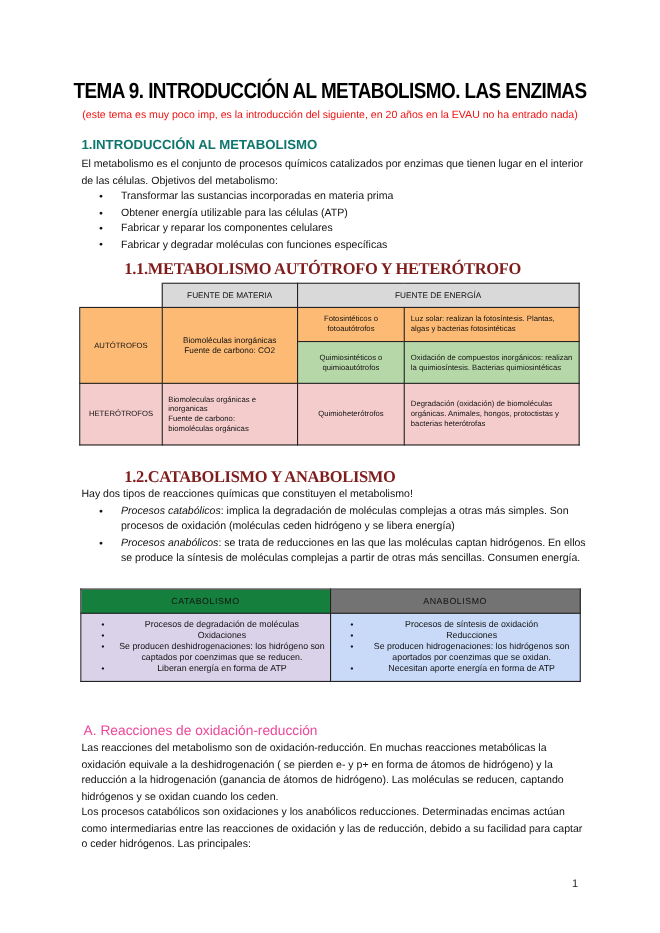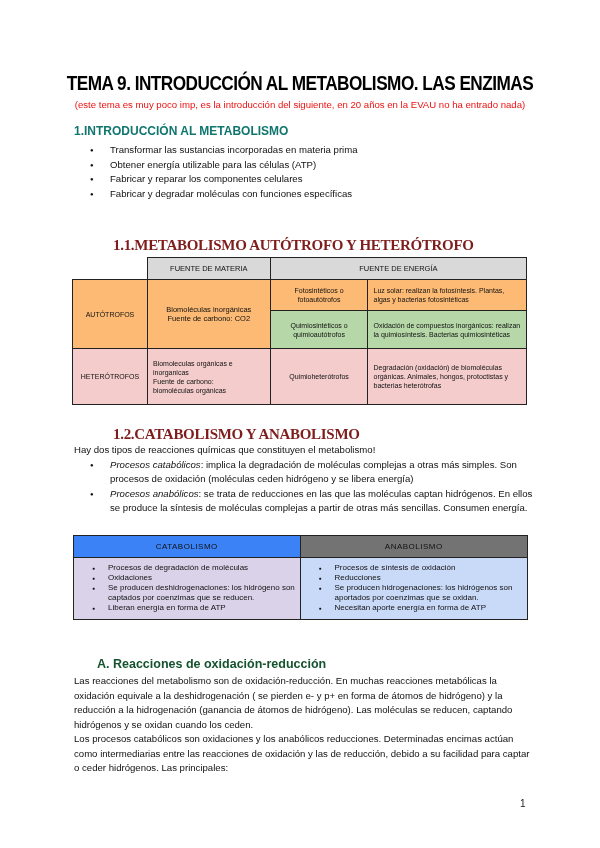--- a/index.html
+++ b/index.html
@@ -18,39 +18,40 @@
   .t1 td, .t1 th { border:1px solid #222; padding:2px 5px; }
   .t1 th { background:#d9d9d9; font-weight:normal; height:17px; font-size:7.5px; }
   .t1 .corner { border:none; border-right:1px solid #222; border-bottom:1px solid #222; background:#fff; }
   .g1 { background:#fdba74; }
   .g2 { background:#b6d7a8; }
   .r1 { background:#f4cccc; }
   .c { text-align:center; }
   .t2 { position:absolute; left:73px; top:535px; width:455px; font-size:8px; line-height:10px; }
   .t2 td, .t2 th { border:1px solid #222; }
   .t2 th { height:19px; font-weight:normal; font-size:8px; letter-spacing:0.5px; }
-  .t2 .hc { background:#3b82f6; }
+  .t2 .hc { background:#15803d; }
   .t2 .ha { background:#737373; }
   .t2 .bc { background:#d9d2e9; vertical-align:top; padding:5px 4px 6px 4px; }
   .t2 .ba { background:#c9daf8; vertical-align:top; padding:5px 4px 6px 4px; }
   .t2 ul { margin:0; padding:0; list-style:none; }
-  .t2 li { position:relative; padding-left:30px; font-size:8px; line-height:10px; }
+  .t2 li { position:relative; padding-left:30px; font-size:8px; line-height:10px;text-align:center; }
   .t2 li::before { content:"●"; position:absolute; left:14px; font-size:5px; line-height:10px; }
-  .hA { left:97px; top:657px; font-weight:bold; font-size:12.5px; color:#14532d; }
+  .hA { left:76px; top:657px; font-weight:normal; font-size:12.5px; color:#ec4899; }
   .pagenum { left:520px; top:798px; font-size:10px; color:#222; }
   i { }
 </style>
 </head>
 <body>
 
 <div class="abs title">TEMA 9. INTRODUCCIÓN AL METABOLISMO. LAS ENZIMAS</div>
 <div class="abs subtitle">(este tema es muy poco imp, es la introducción del siguiente, en 20 años en la EVAU no ha entrado nada)</div>
 
 <div class="abs h1">1.INTRODUCCIÓN AL METABOLISMO</div>
 <div class="abs para" style="top:143px;">
+  <div>El metabolismo es el conjunto de procesos químicos catalizados por enzimas que tienen lugar en el interior de las células. Objetivos del metabolismo:</div>
   <ul class="bullets">
     <li>Transformar las sustancias incorporadas en materia prima</li>
     <li>Obtener energía utilizable para las células (ATP)</li>
     <li>Fabricar y reparar los componentes celulares</li>
     <li>Fabricar y degradar moléculas con funciones específicas</li>
   </ul>
 </div>
 
 <div class="abs h2serif" style="top:237px;">1.1.METABOLISMO AUTÓTROFO Y HETERÓTROFO</div>
 

